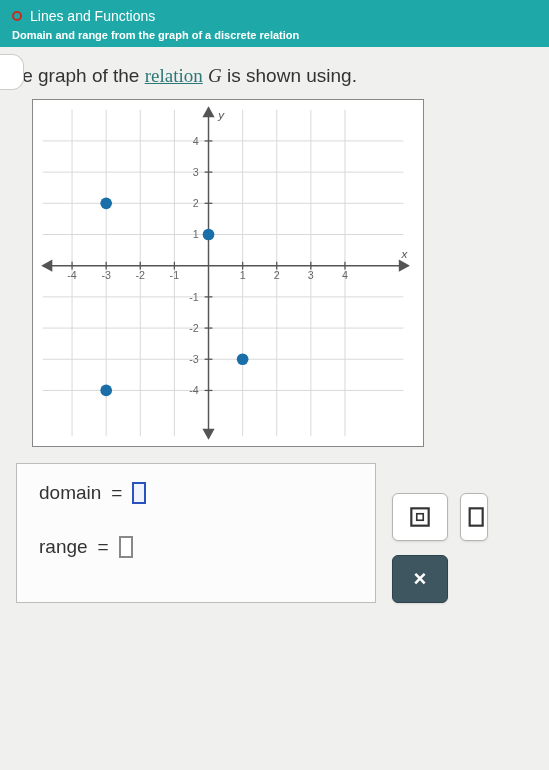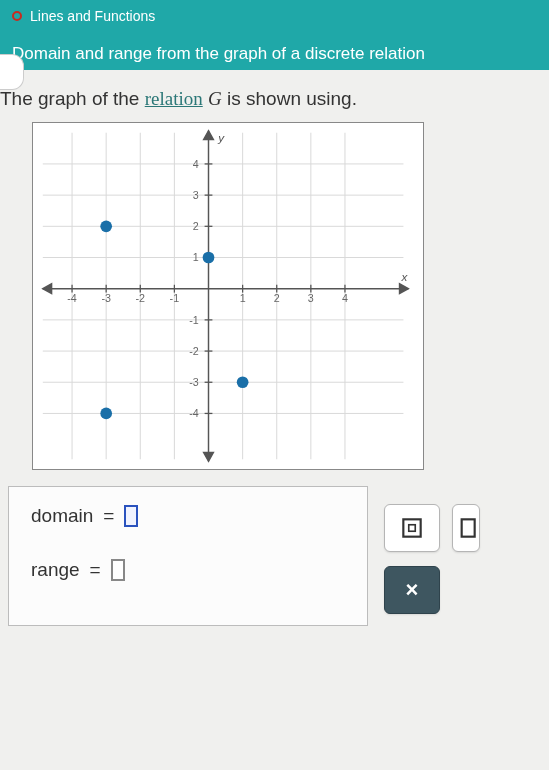--- a/index.html
+++ b/index.html
@@ -14,37 +14,37 @@
   .header {
     background: #1fa8a8;
     color: #fff;
     padding: 8px 12px 6px 12px;
   }
   .cat-line { display: flex; align-items: center; gap: 8px; font-size: 14px; }
   .red-dot {
     width: 10px; height: 10px; border-radius: 50%;
     border: 2px solid #c82b1f; background: transparent;
   }
-  .topic { font-size: 17px; font-weight: normal; margin-top: 20px; }
+  .topic { font-size: 11px; font-weight: bold; margin-top: 5px; }
   .content { padding: 18px 0 0 0; }
   .prompt { font-size: 19px; color: #333; padding: 0 8px 12px 0; }
   .underline { color: #2b7777; text-decoration: underline; font-family: Liberation Serif, serif; }
   .italicv { font-style: italic; font-family: Georgia, 'Times New Roman', serif; }
   .graph-wrap { padding-left: 32px; }
   .graph-frame {
     border: 1px solid #888;
     width: 392px; height: 348px;
     background: #fff;
     position: relative;
   }
   .graph-frame svg { width: 100%; height: 100%; }
   .instructions { font-size: 19px; color: #333; padding: 16px 8px 4px 4px; line-height: 1.45; }
   .answer-area {
-    display: flex; align-items: center; gap: 16px;
-    padding: 16px 0 0 8px;
+    display: flex; align-items: flex-end; gap: 16px;
+    padding: 16px 0 0 16px;
   }
   .answer-box {
     border: 1px solid #bcbcbc;
     background: #fcfcfc;
     width: 360px; height: 140px;
     padding: 18px 22px;
     font-size: 19px; color: #333;
   }
   .ans-row { display: flex; align-items: center; gap: 10px; margin-bottom: 32px; }
   .slot {

